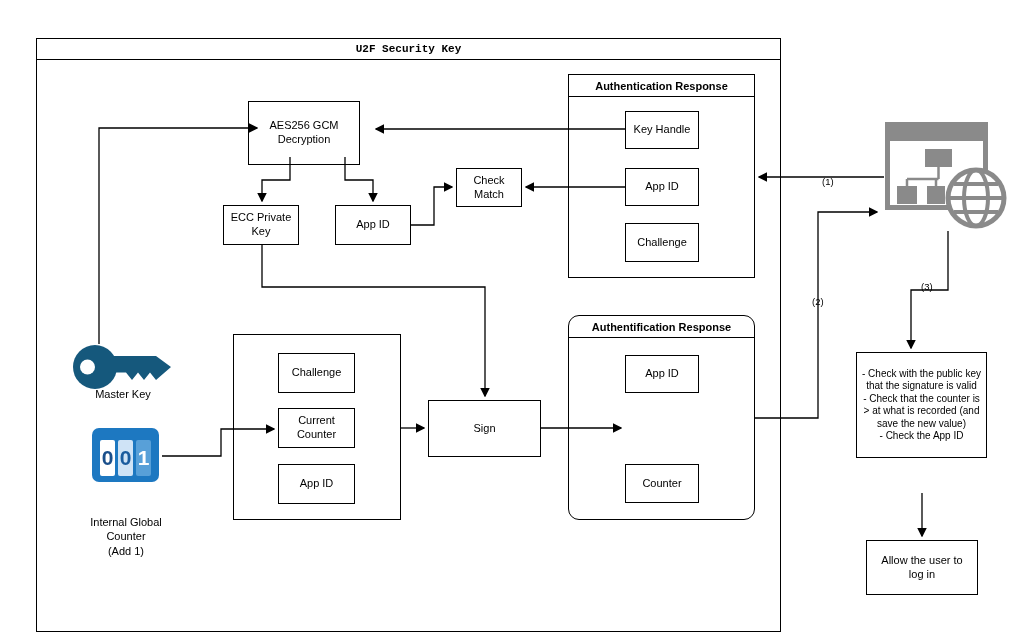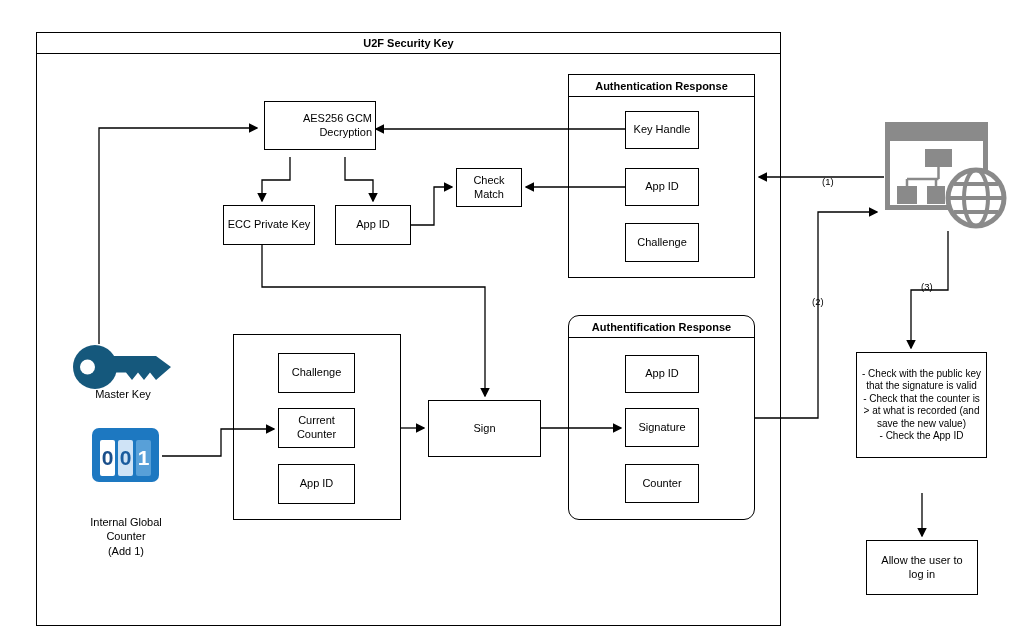--- a/index.html
+++ b/index.html
@@ -25,41 +25,40 @@
     font-weight:bold;font-size:21px;}
   .cell-0{background:#ffffff;color:#1a4f8b;}
   .cell-1{background:#cfe3f6;color:#1a5c9e;}
   .cell-2{background:#58a0d8;color:#ffffff;}
 </style>
 </head>
 <body>
 
 <div id="canvas">
 
-  <div class="frame" style="left:36px;top:32px;width:745px;height:594px;">
+  <div class="frame" style="left:36px;top:38px;width:745px;height:594px;font-family:Liberation Mono, monospace;">
     <div class="titlebar" style="height:20px;">U2F Security Key</div>
   </div>
 
-  <div class="node" style="left:264px;top:101px;width:112px;height:49px;text-align:right;">AES256 GCM Decryption</div>
-  <div class="node" style="left:223px;top:205px;width:92px;height:40px;">ECC Private Key</div>
+  <div class="node" style="left:248px;top:101px;width:112px;height:64px;">AES256 GCM Decryption</div>
+  <div class="node" style="left:223px;top:205px;width:76px;height:40px;">ECC Private Key</div>
   <div class="node" style="left:335px;top:205px;width:76px;height:40px;">App ID</div>
   <div class="node" style="left:456px;top:168px;width:66px;height:39px;">Check Match</div>
   <div class="node" style="left:428px;top:400px;width:113px;height:57px;">Sign</div>
 
   <div class="frame" style="left:568px;top:74px;width:187px;height:204px;">
     <div class="titlebar">Authentication Response</div>
     <div class="node" style="left:56px;top:36px;width:74px;height:38px;">Key Handle</div>
     <div class="node" style="left:56px;top:93px;width:74px;height:38px;">App ID</div>
     <div class="node" style="left:56px;top:148px;width:74px;height:39px;">Challenge</div>
   </div>
 
   <div class="frame" style="left:568px;top:315px;width:187px;height:205px;border-radius:11px;">
     <div class="titlebar">Authentification Response</div>
     <div class="node" style="left:56px;top:39px;width:74px;height:38px;">App ID</div>
-    <div class="node" style="left:56px;top:92px;width:74px;height:39px;">Signature</div>
     <div class="node" style="left:56px;top:148px;width:74px;height:39px;">Counter</div>
   </div>
 
   <div class="frame" style="left:233px;top:334px;width:168px;height:186px;">
     <div class="node" style="left:44px;top:18px;width:77px;height:40px;">Challenge</div>
     <div class="node" style="left:44px;top:73px;width:77px;height:40px;">Current Counter</div>
     <div class="node" style="left:44px;top:129px;width:77px;height:40px;">App ID</div>
   </div>
 
   <div class="node pre" style="left:856px;top:352px;width:131px;height:106px;font-size:10px;">- Check with the public key that the signature is valid

